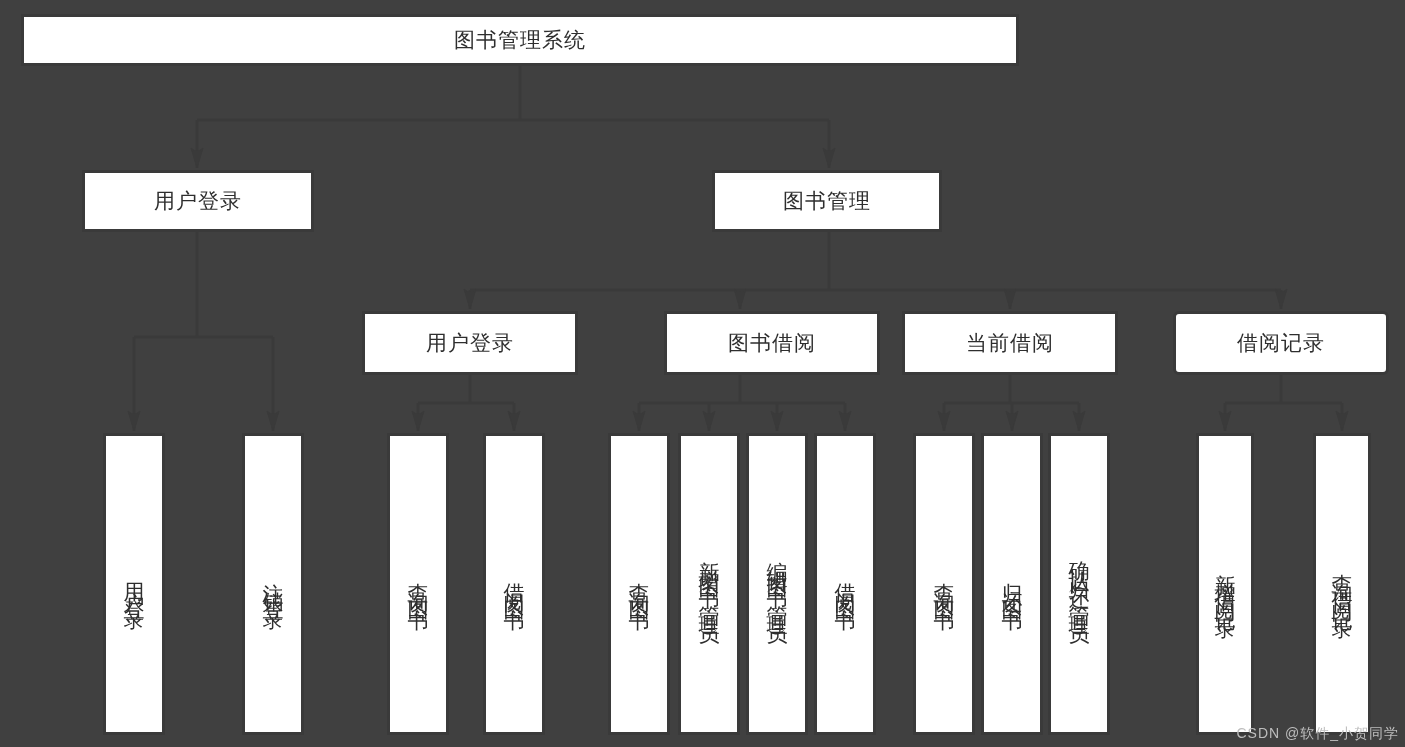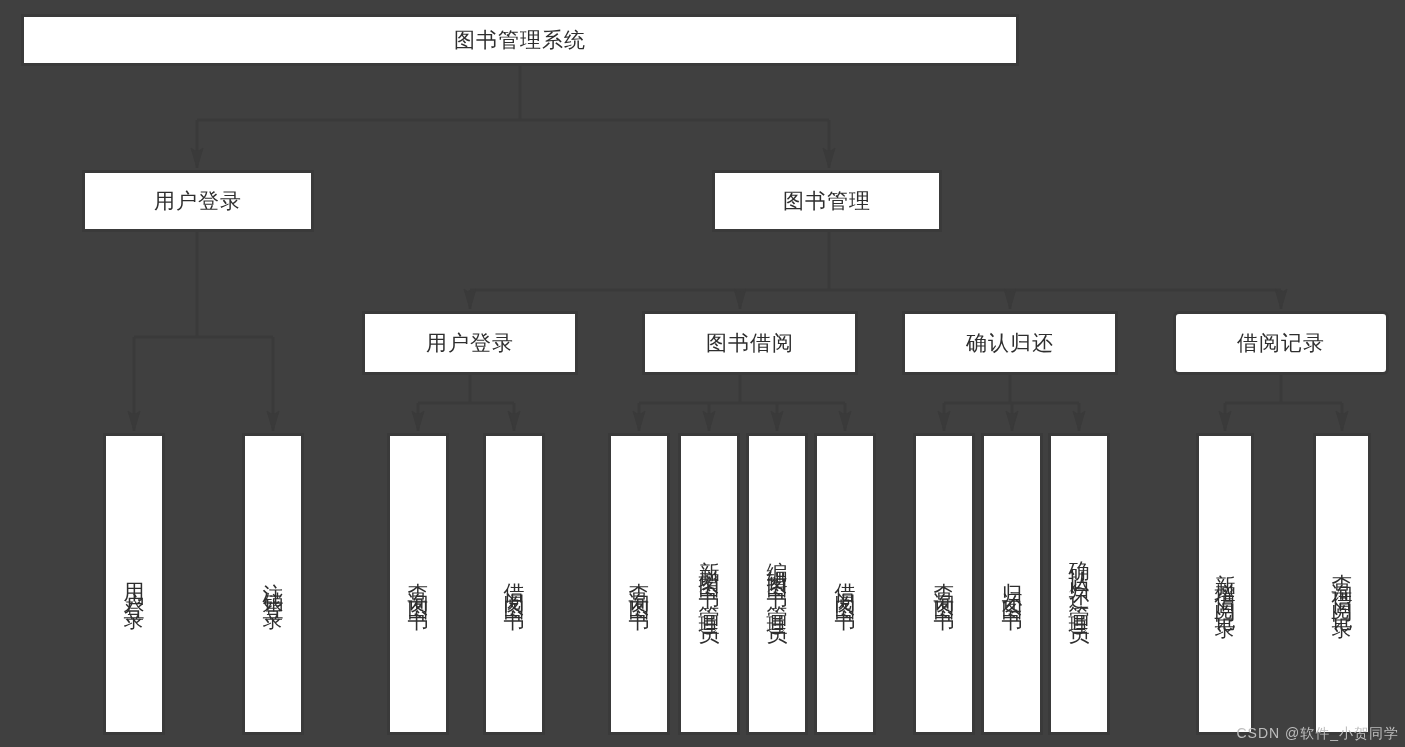--- a/index.html
+++ b/index.html
@@ -28,21 +28,21 @@
     color: #2e2e2e;
     z-index: 2;
   }
   .node-h { font-size: 21px; letter-spacing: 1px; }
   .node-root  { left: 21px;  top: 14px;  width: 998px; height: 52px; }
   .node-l2    { top: 170px; height: 62px; }
   .node-user-login { left: 82px;  width: 232px; }
   .node-book-mgmt  { left: 712px; width: 230px; }
   .node-l3    { top: 311px; height: 64px; width: 216px; }
   .node-new-book-rec   { left: 362px; }
-  .node-book-borrow    { left: 642px; }
+  .node-book-borrow    { left: 664px; }
   .node-current-borrow { left: 902px; }
   .node-borrow-records { left: 1173px; border-radius: 6px; }
   .leaf {
     position: absolute;
     top: 433px;
     height: 302px;
     width: 62px;
   }
   .leaf span {
     writing-mode: vertical-rl;
@@ -129,21 +129,21 @@
     </g>
   </svg>
 
   <div class="node node-root node-h">图书管理系统</div>
 
   <div class="node node-l2 node-user-login node-h">用户登录</div>
   <div class="node node-l2 node-book-mgmt node-h">图书管理</div>
 
   <div class="node node-l3 node-new-book-rec node-h">用户登录</div>
   <div class="node node-l3 node-book-borrow node-h">图书借阅</div>
-  <div class="node node-l3 node-current-borrow node-h">确认归还</div>
+  <div class="node node-l3 node-current-borrow node-h">当前借阅</div>
   <div class="node node-l3 node-borrow-records node-h">借阅记录</div>
 
   <div class="node leaf leaf-user-login">
     <span>用户登录</span>
   </div>
   <div class="node leaf leaf-logout">
     <span>注销登录</span>
   </div>
   <div class="node leaf leaf-nbr-query">
     <span>查询图书</span>

